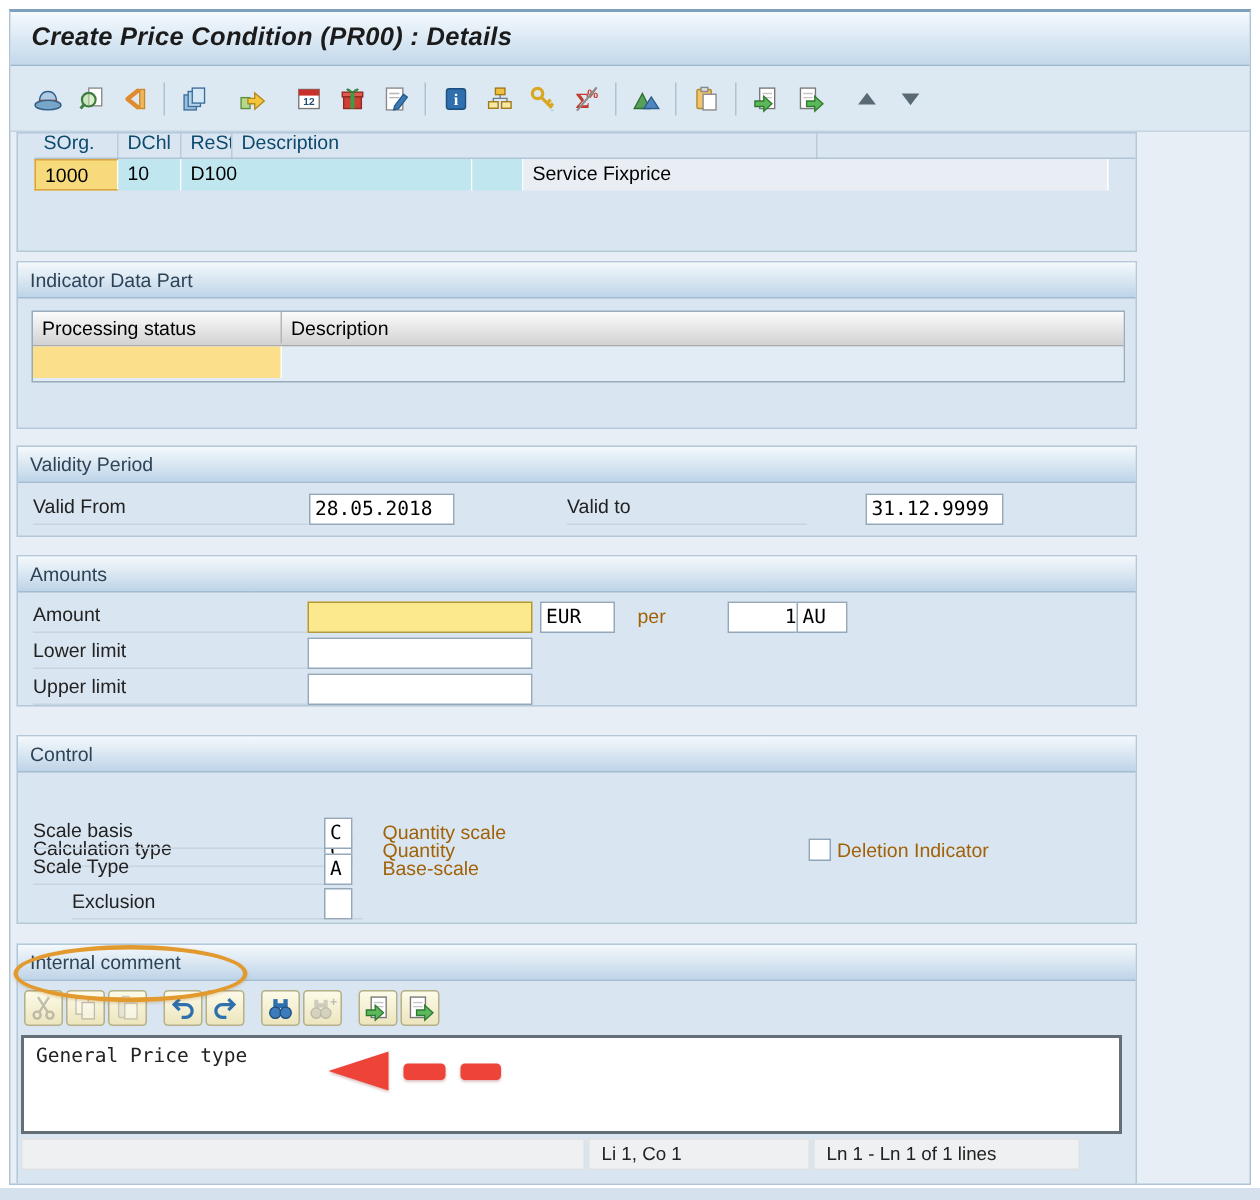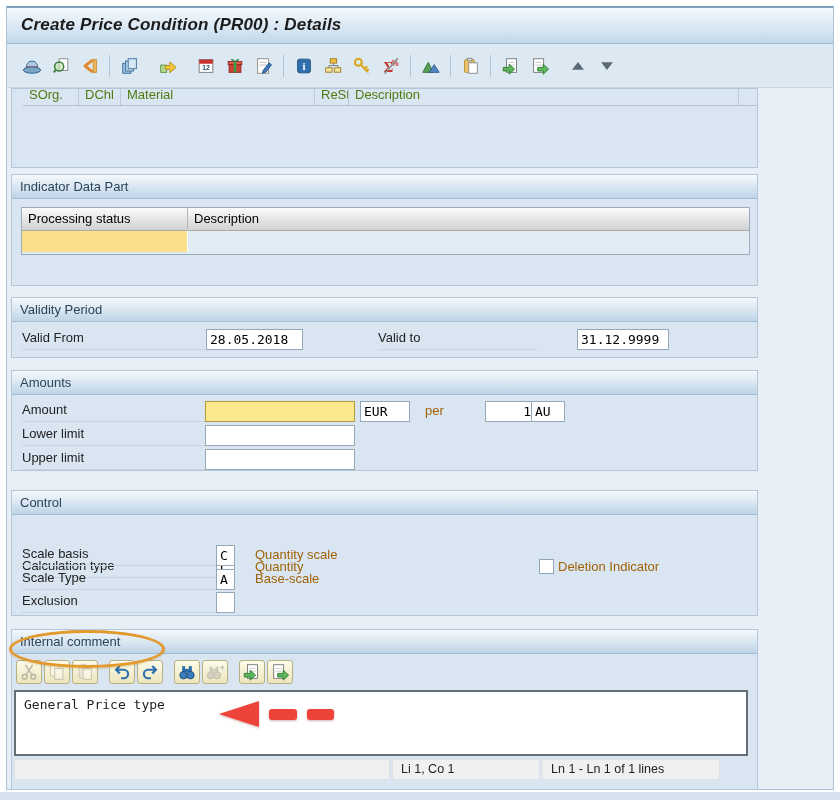--- a/index.html
+++ b/index.html
@@ -26,21 +26,21 @@
 
   
   .box{position:absolute;left:4px;width:747px;background:#d9e5f0;border:1px solid #b4c8d9;}
   .sec-head{height:24px;background:linear-gradient(#f4f9fc,#d7e5f1 55%,#bed4e8);
     border-bottom:1px solid #a4bccf;color:#2d4357;font-size:13px;line-height:23px;padding-left:8px;}
 
   
   .s1{top:80px;height:80px;overflow:hidden;}
   .trow{display:flex;margin-left:11px;}
   .s1 .thead{margin-top:-4px;height:21px;border-bottom:1px solid #b3c5d5;}
-  .s1 .thead .cell{background:transparent;color:#4d7c0f;border-right:1px solid rgba(150,170,190,.45);}
+  .s1 .thead .cell{background:transparent;color:#0c4a6e;border-right:1px solid rgba(150,170,190,.45);}
   .cell{font-size:13px;padding:2px 0 0 6px;height:21px;overflow:hidden;white-space:nowrap;}
   .w-sorg{width:56px;}.w-dchl{width:42px;}.w-mat{width:194px;}.w-rest{width:34px;}.w-desc{width:390px;}
   .s1 .tdata .cell{border-right:1px solid #fff;}
   .c-yellow{background:#f7da7c;border:1px solid #d8a43e;}
   .c-cyan{background:#c0e6f0;}
   .c-desc{background:#e9eef4;}
 
   
   .s2{top:166px;height:112px;}
   .vd-table{position:absolute;left:9px;top:32px;width:729px;border:1px solid #9aabbb;}
@@ -270,23 +270,29 @@
             <path d="M4.5 7 H17.5 L11 15.5 z" fill="#5a6a75"></path>
           </svg>
         </span>
       </button>
     </div>
 
   <section class="box s1">
     <div class="trow thead">
       <div class="cell w-sorg">SOrg.</div>
       <div class="cell w-dchl">DChl</div>
-      <div class="cell w-mat">Material</div>
       <div class="cell w-rest">ReSt</div>
       <div class="cell w-desc">Description</div>
+    </div>
+    <div class="trow tdata">
+      <div class="cell w-sorg c-yellow">1000</div>
+      <div class="cell w-dchl c-cyan">10</div>
+      <div class="cell w-mat c-cyan">D100</div>
+      <div class="cell w-rest c-cyan"></div>
+      <div class="cell w-desc c-desc">Service Fixprice</div>
     </div>
   </section>
 
   <section class="box s2">
     <div class="sec-head">Indicator Data Part</div>
     <div class="vd-table">
       <div class="vd-head">
         <div class="cell vd-c1">Processing status</div>
         <div class="cell vd-c2">Description</div>
       </div>
@@ -345,21 +351,21 @@
       <span class="flabel" style="width:194px;">Scale basis</span>
       <div class="input" style="left:204px;top:0;width:19px;">C</div>
       <span class="fdesc" style="left:243px;">Quantity scale</span>
     </div>
     <div class="frow" style="top:78px;left:0;width:100%;">
       <span class="flabel" style="width:194px;">Scale Type</span>
       <div class="input" style="left:204px;top:0;width:19px;">A</div>
       <span class="fdesc" style="left:243px;">Base-scale</span>
     </div>
     <div class="frow" style="top:101px;left:0;width:100%;">
-      <span class="flabel" style="width:194px;">Exclusion</span>
+      <span class="flabel" style="width:194px;margin-left:26px;">Exclusion</span>
       <div class="input" style="left:204px;top:0;width:19px;"></div>
     </div>
   </section>
 
   <section class="box s6">
     <div class="sec-head">Internal comment</div>
     <div class="ed-toolbar">
         <button class="ed-btn disabled">
           <span class="icon">
             <svg viewBox="0 0 22 22" width="20" height="20">

